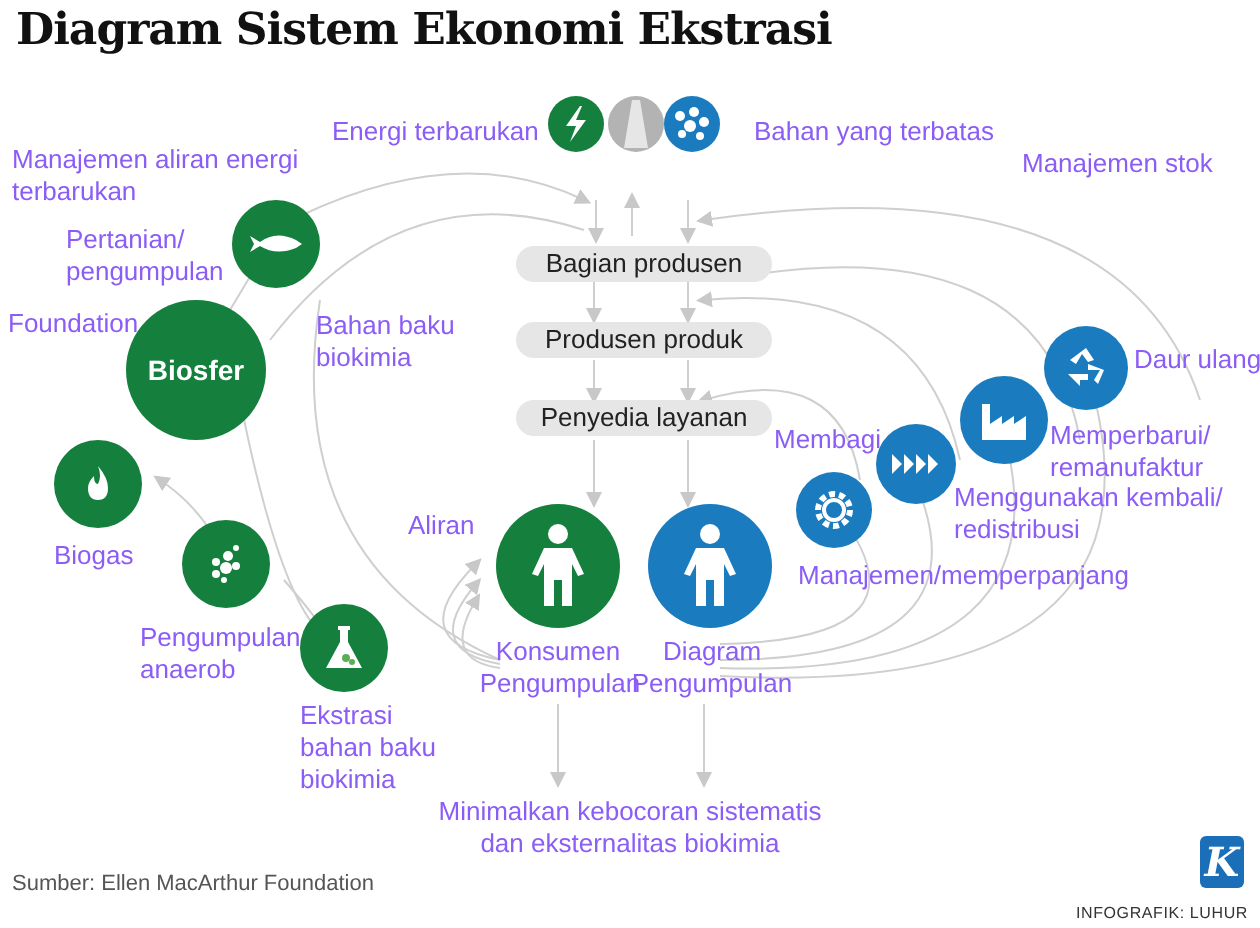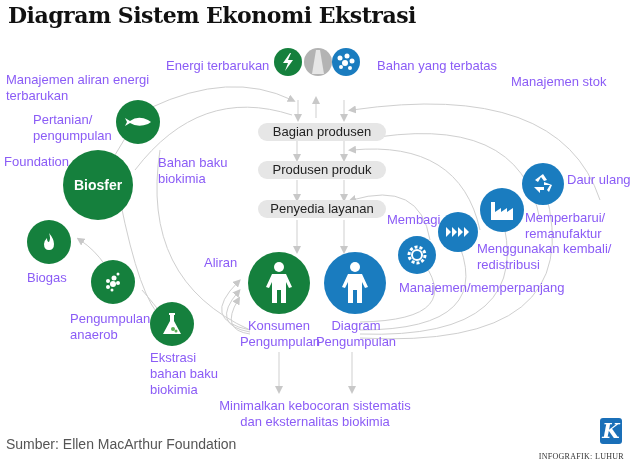--- a/index.html
+++ b/index.html
@@ -6,22 +6,22 @@
   body { width:630px; height:464px; position:relative; overflow:hidden; font-family:"DejaVu Sans Condensed","DejaVu Sans", sans-serif; color:#222; }
   .title { position:absolute; left:8px; top:2px; font-family:"DejaVu Serif", serif; font-weight:bold; font-size:22px; color:#111; letter-spacing:-0.5px; }
   svg.lines { position:absolute; left:0; top:0; }
   .lbl { position:absolute; font-family:"Liberation Sans", sans-serif; font-size:13px; line-height:16px; color:#8b5cf6; white-space:nowrap; }
   .pill { position:absolute; background:#e6e6e6; border-radius:10px; height:18px; line-height:18px; font-family:"Liberation Sans", sans-serif; font-size:13px; color:#222; text-align:center; padding:0 8px; }
   .circle { position:absolute; border-radius:50%; display:flex; align-items:center; justify-content:center; }
   .green { background:#15803d; }
   .blue { background:#1a7cbf; }
   .grey { background:#b3b3b3; }
   .biosfer-text { color:#fff; font-weight:bold; font-family:"Liberation Sans", sans-serif; font-size:14px; }
-  .source { position:absolute; left:6px; top:436px; font-family:"Liberation Sans", sans-serif; font-size:14px; color:#555; }
-  .credit { position:absolute; right:6px; top:452px; font-family:Liberation Serif, serif; font-size:8px; color:#333; letter-spacing:0.3px; }
+  .source { position:absolute; left:6px; top:436px; font-family:"Liberation Sans", sans-serif; font-size:11px; color:#555; }
+  .credit { position:absolute; right:6px; top:452px; font-family:Liberation Sans, sans-serif; font-size:8px; color:#333; letter-spacing:0.3px; }
   .logo { position:absolute; left:600px; top:418px; width:22px; height:26px; background:#1a6fb8; border-radius:3px; color:#fff; font-family:"DejaVu Serif", serif; font-style:italic; font-weight:bold; font-size:20px; text-align:center; line-height:26px; }
   .center { text-align:center; }
 </style>
 </head>
 <body>
 
 <div class="title">Diagram Sistem Ekonomi Ekstrasi</div>
 
 <svg class="lines" width="630" height="464">
   <defs>

